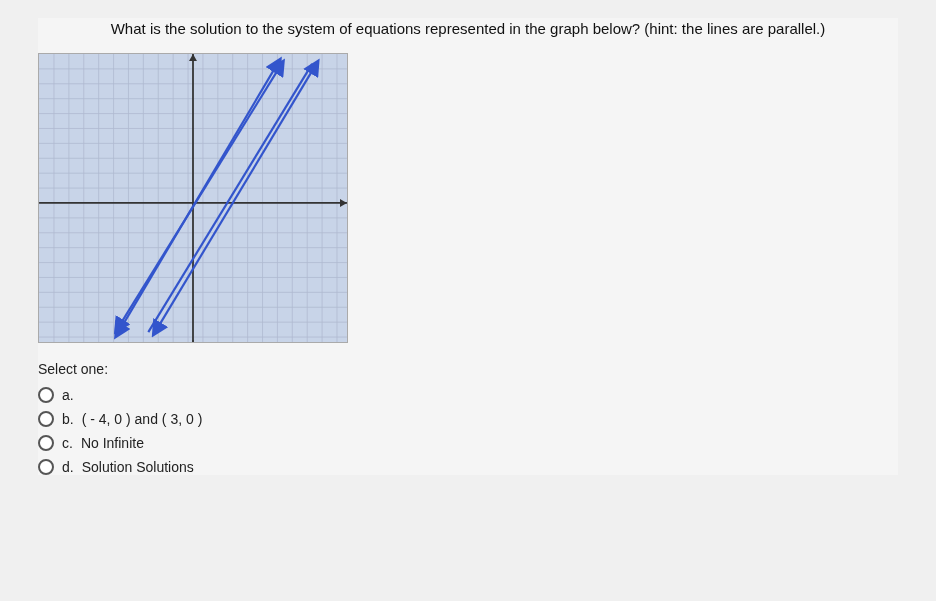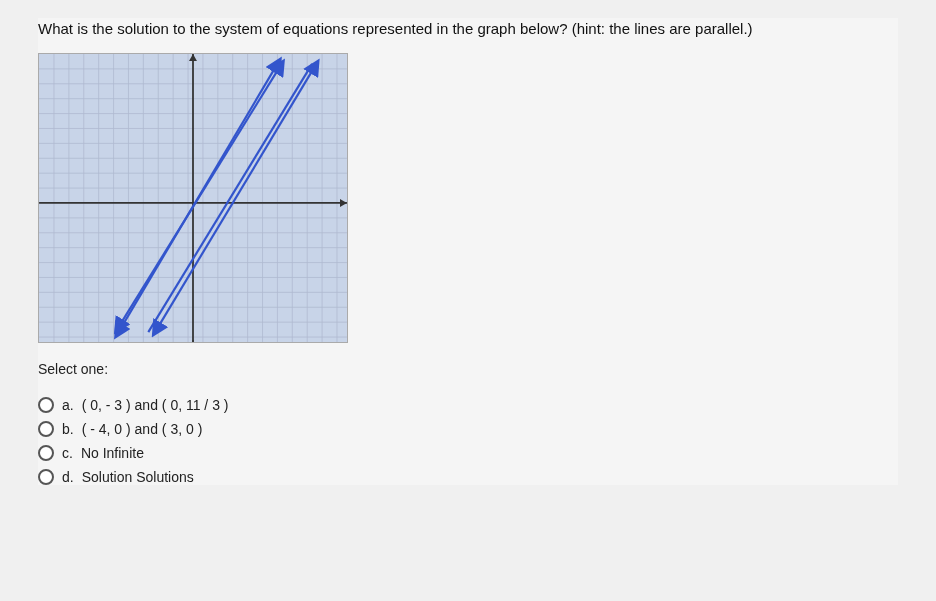--- a/index.html
+++ b/index.html
@@ -18,38 +18,39 @@
     .question-container {
       background: #f5f5f5;
       max-width: 860px;
       width: 100%;
     }
     .question-text {
       font-size: 15px;
       margin-bottom: 14px;
       line-height: 1.4;
       color: #111;
+      text-align: center;
     }
     .graph-wrapper {
       width: 310px;
       height: 290px;
       background: #d6dce8;
       border: 1px solid #aaa;
       position: relative;
       margin-bottom: 18px;
       overflow: hidden;
     }
     .graph-grid {
       position: absolute;
       top: 0; left: 0;
       width: 100%; height: 100%;
     }
     .select-one-label {
       font-size: 14px;
-      margin-bottom: 20px;
+      margin-bottom: 10px;
       color: #222;
     }
     .options-list {
       list-style: none;
       display: flex;
       flex-direction: column;
       gap: 8px;
     }
     .option-item {
       display: flex;
@@ -169,21 +170,20 @@
       <line x1="118" y1="278" x2="278" y2="12" stroke="#3355cc" stroke-width="2.2" marker-end="url(#arrowBlue3)" marker-start="url(#arrowBlue4)"></line>
     </svg>
   </div>
 
   <p class="select-one-label">Select one:</p>
 
   <ul class="options-list">
     <li class="option-item">
       <div class="option-radio"></div>
       <span class="option-letter">a.</span>
-      <span class="option-label">( 0, - 3 ) and ( 0, 11 / 3 )</span>
     </li>
     <li class="option-item">
       <div class="option-radio"></div>
       <span class="option-letter">b.</span>
       <span class="option-label">( - 4, 0 ) and ( 3, 0 )</span>
     </li>
     <li class="option-item">
       <div class="option-radio"></div>
       <span class="option-letter">c.</span>
       <span class="option-label">No Infinite</span>

